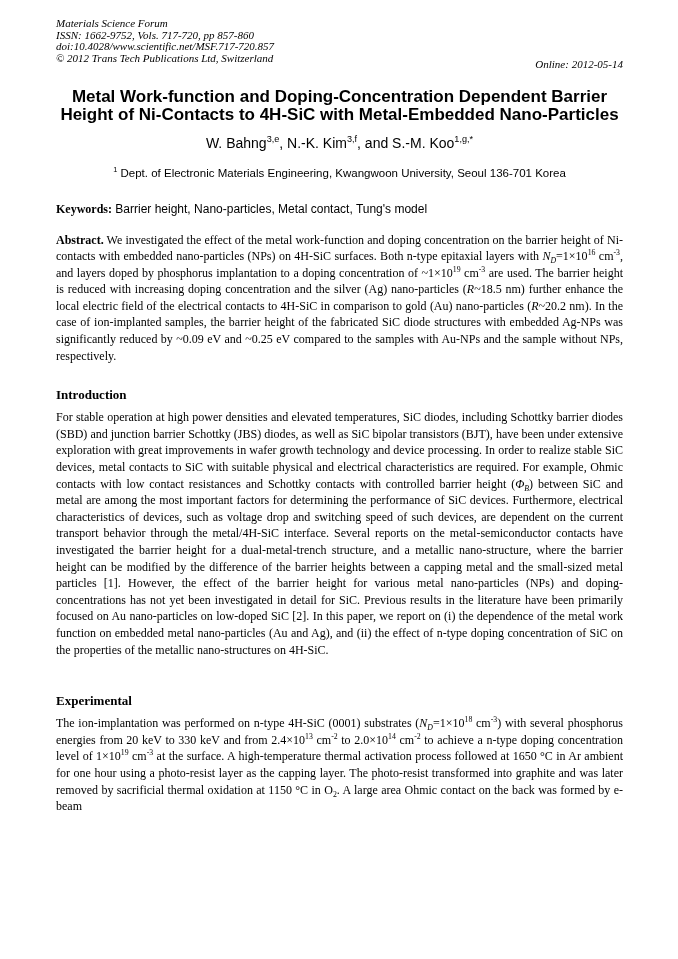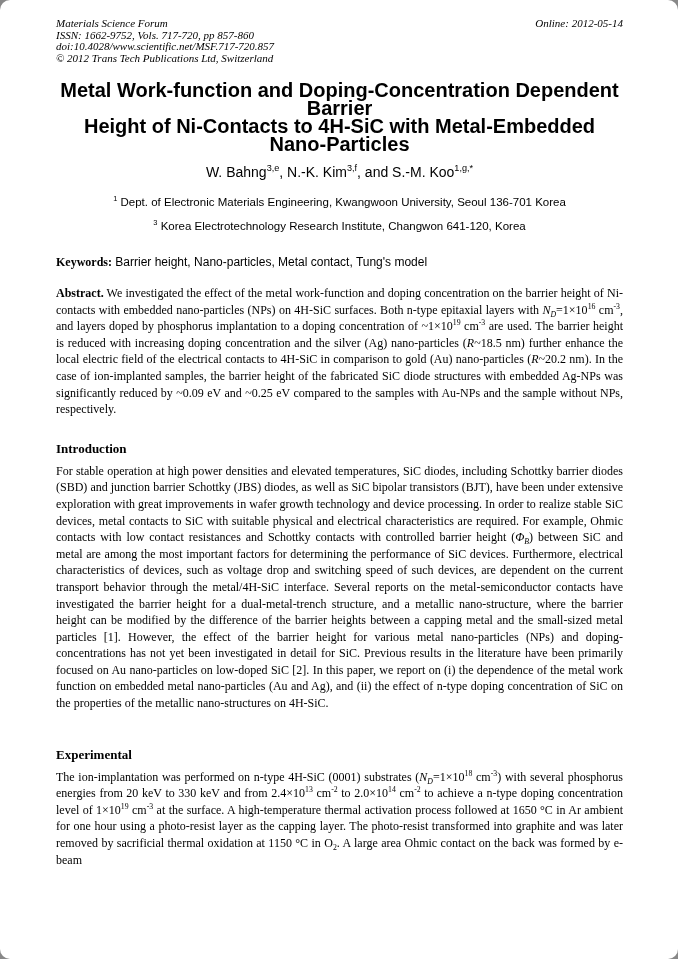--- a/index.html
+++ b/index.html
@@ -6,41 +6,40 @@
   .page {
     width: 678px;
     height: 959px;
     margin: 0 auto;
     background: #ffffff;
     color: #000000;
     box-sizing: border-box;
     padding: 18px 55px 0 56px;
     overflow: hidden;
     font-family: "Liberation Serif", serif;
-    border-radius: 10px;
   }
   
   .jheader {
     display: flex;
     justify-content: space-between;
     align-items: flex-start;
     font-family: "Liberation Serif", serif;
     font-style: italic;
     font-size: 11px;
     line-height: 11.5px;
   }
   .jheader .hleft div { white-space: nowrap; }
-  .jheader .hright { white-space: nowrap; }
+  .jheader .hright { white-space: nowrap; margin-top: 41px; }
   
   .title {
     margin-top: 17px;
     text-align: center;
     font-family: "Liberation Sans", sans-serif;
     font-weight: bold;
-    font-size: 20px;
+    font-size: 17px;
     line-height: 18px;
   }
   
   .authors {
     margin-top: 7px;
     text-align: center;
     font-family: "Liberation Sans", sans-serif;
     font-size: 14px;
     line-height: 25px;
   }
@@ -102,21 +101,20 @@
     <div>Metal Work-function and Doping-Concentration Dependent Barrier</div>
     <div>Height of Ni-Contacts to 4H-SiC with Metal-Embedded Nano-Particles</div>
   </div>
 
   <div class="authors">
     <div>W. Bahng<sup>3,e</sup>, N.-K. Kim<sup>3,f</sup>, and S.-M. Koo<sup>1,g,*</sup></div>
   </div>
 
   <div class="affils">
     <div><sup>1</sup> Dept. of Electronic Materials Engineering, Kwangwoon University, Seoul 136-701 Korea</div>
-    <div><sup>3</sup> Korea Electrotechnology Research Institute, Changwon 641-120, Korea</div>
   </div>
 
   <div class="keywords">
     <b>Keywords:</b><span> Barrier height, Nano-particles, Metal contact, Tung's model</span>
   </div>
 
   <p class="body-par abstract"><b>Abstract.</b> We investigated the effect of the metal work-function and doping concentration on the barrier height of Ni-contacts with embedded nano-particles (NPs) on 4H-SiC surfaces. Both n-type epitaxial layers with <i>N</i><sub><i>D</i></sub>=1×10<sup>16</sup> cm<sup>-3</sup>, and layers doped by phosphorus implantation to a doping concentration of ~1×10<sup>19</sup> cm<sup>-3</sup> are used. The barrier height is reduced with increasing doping concentration and the silver (Ag) nano-particles (<i>R</i>~18.5 nm) further enhance the local electric field of the electrical contacts to 4H-SiC in comparison to gold (Au) nano-particles (<i>R</i>~20.2 nm). In the case of ion-implanted samples, the barrier height of the fabricated SiC diode structures with embedded Ag-NPs was significantly reduced by ~0.09 eV and ~0.25 eV compared to the samples with Au-NPs and the sample without NPs, respectively.</p>
 
   <h2 class="sec-head">Introduction</h2>
   <p class="body-par">For stable operation at high power densities and elevated temperatures, SiC diodes, including Schottky barrier diodes (SBD) and junction barrier Schottky (JBS) diodes, as well as SiC bipolar transistors (BJT), have been under extensive exploration with great improvements in wafer growth technology and device processing. In order to realize stable SiC devices, metal contacts to SiC with suitable physical and electrical characteristics are required. For example, Ohmic contacts with low contact resistances and Schottky contacts with controlled barrier height (<i>Φ</i><sub><i>B</i></sub>) between SiC and metal are among the most important factors for determining the performance of SiC devices. Furthermore, electrical characteristics of devices, such as voltage drop and switching speed of such devices, are dependent on the current transport behavior through the metal/4H-SiC interface. Several reports on the metal-semiconductor contacts have investigated the barrier height for a dual-metal-trench structure, and a metallic nano-structure, where the barrier height can be modified by the difference of the barrier heights between a capping metal and the small-sized metal particles [1]. However, the effect of the barrier height for various metal nano-particles (NPs) and doping-concentrations has not yet been investigated in detail for SiC. Previous results in the literature have been primarily focused on Au nano-particles on low-doped SiC [2]. In this paper, we report on (i) the dependence of the metal work function on embedded metal nano-particles (Au and Ag), and (ii) the effect of n-type doping concentration of SiC on the properties of the metallic nano-structures on 4H-SiC.</p>

